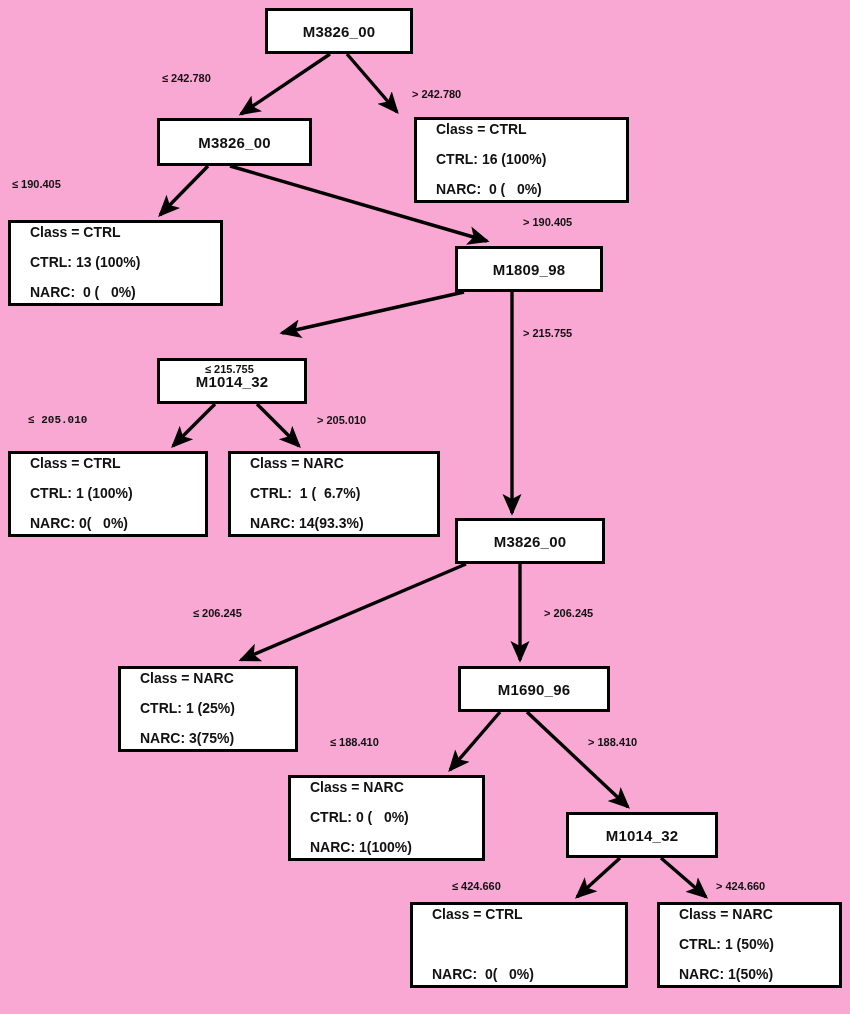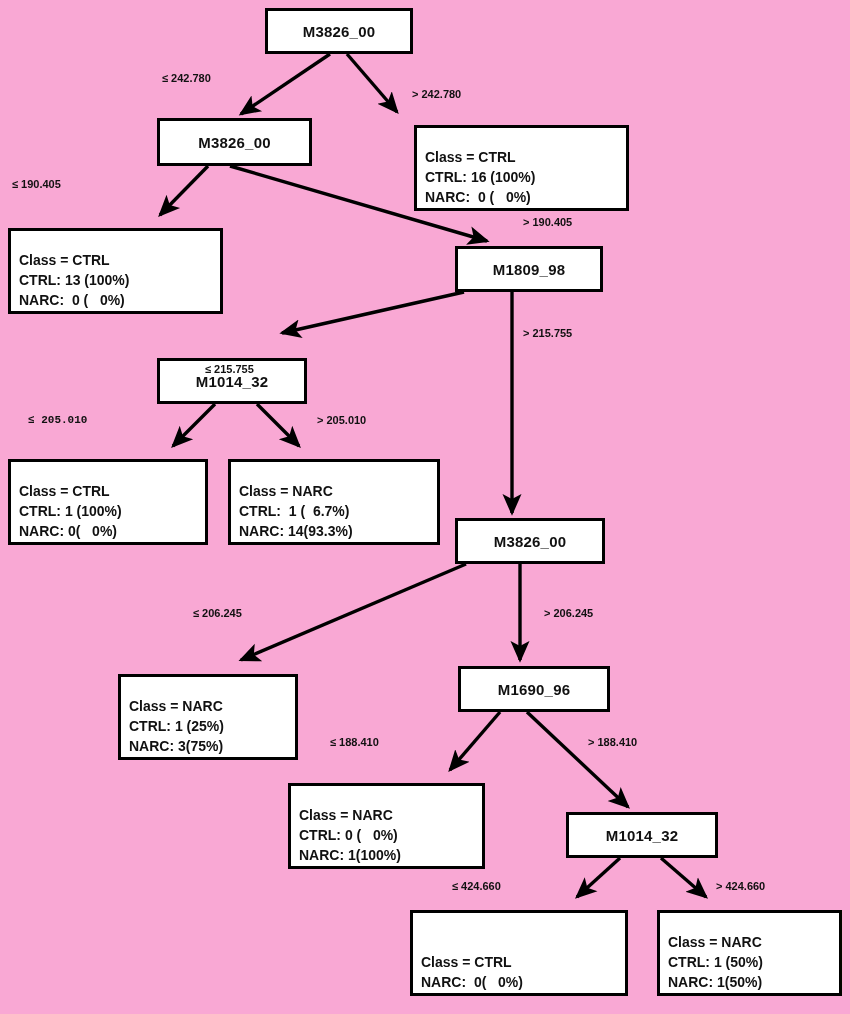--- a/index.html
+++ b/index.html
@@ -38,23 +38,22 @@
   .node.split .split-label {
     font-size: 15px;
     font-weight: bold;
     color: #111111;
     letter-spacing: 0.2px;
     white-space: nowrap;
   }
   .node.leaf {
     display: flex;
     flex-direction: column;
-    justify-content: flex-end;
-    padding-left: 8px;
-    margin-top: 8px;
+    justify-content: space-between;
+    padding-left: 19px;
   }
   .node.leaf .lf {
     font-size: 14px;
     font-weight: bold;
     color: #111111;
     line-height: 1.42;
     white-space: pre;
     font-family: "Liberation Sans", sans-serif;
   }
   .edge-label {

